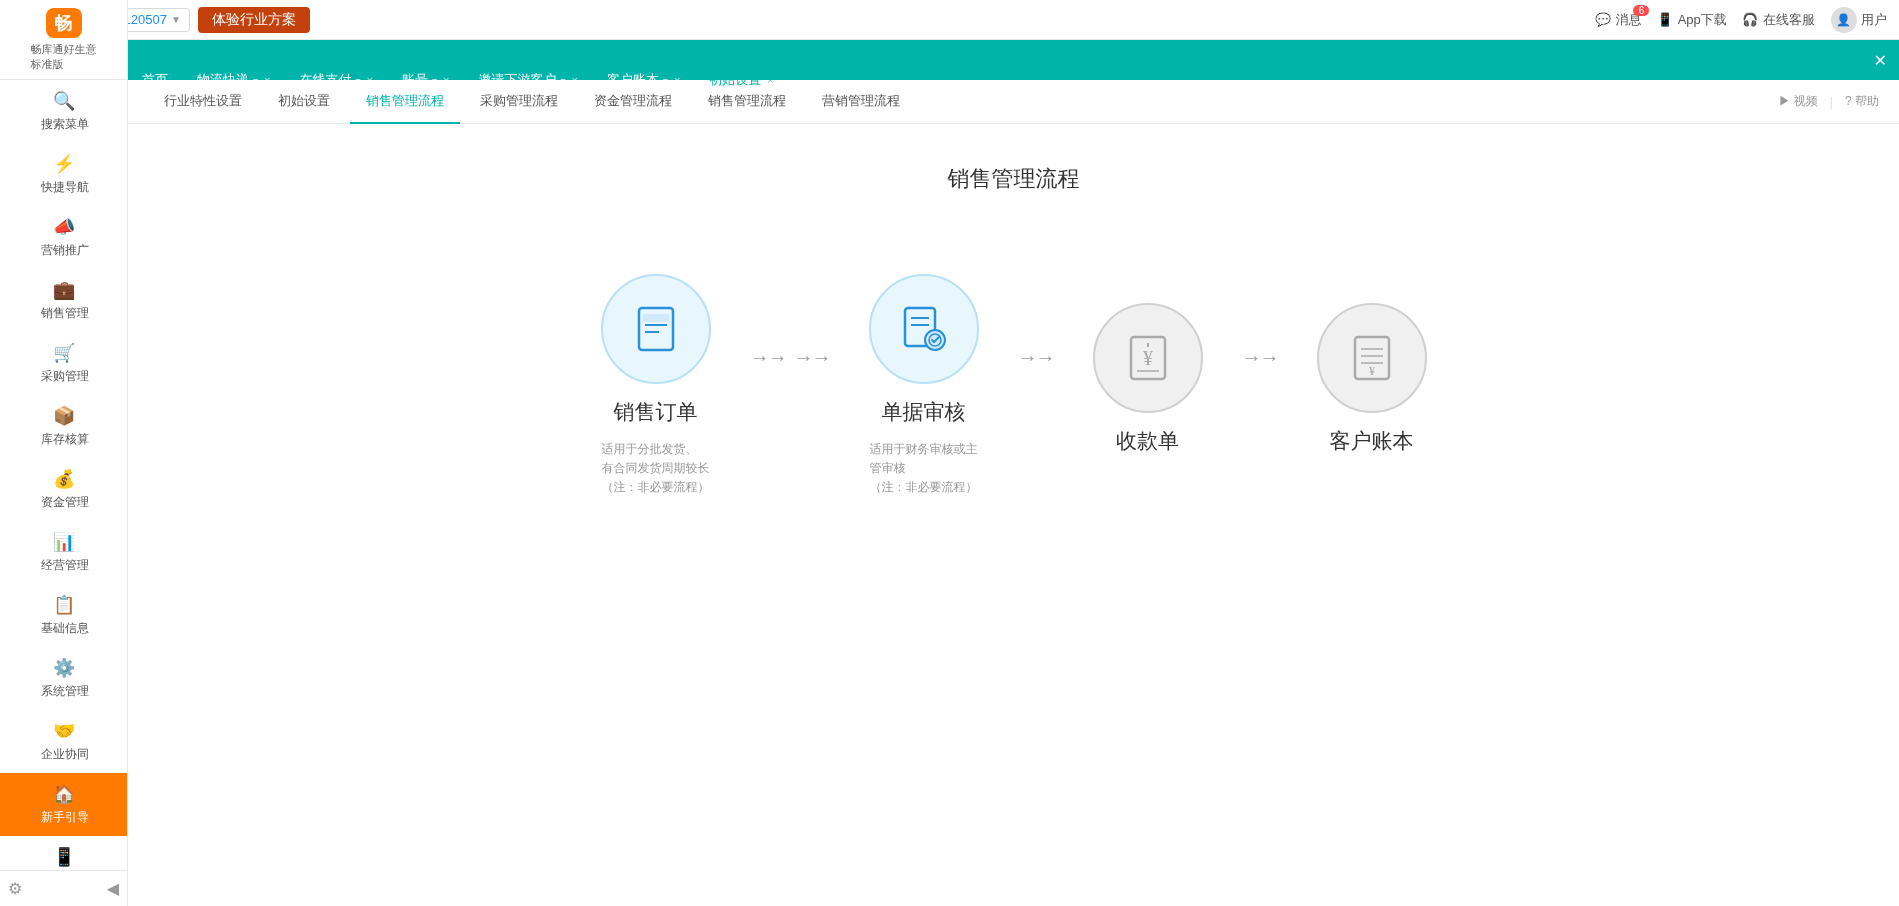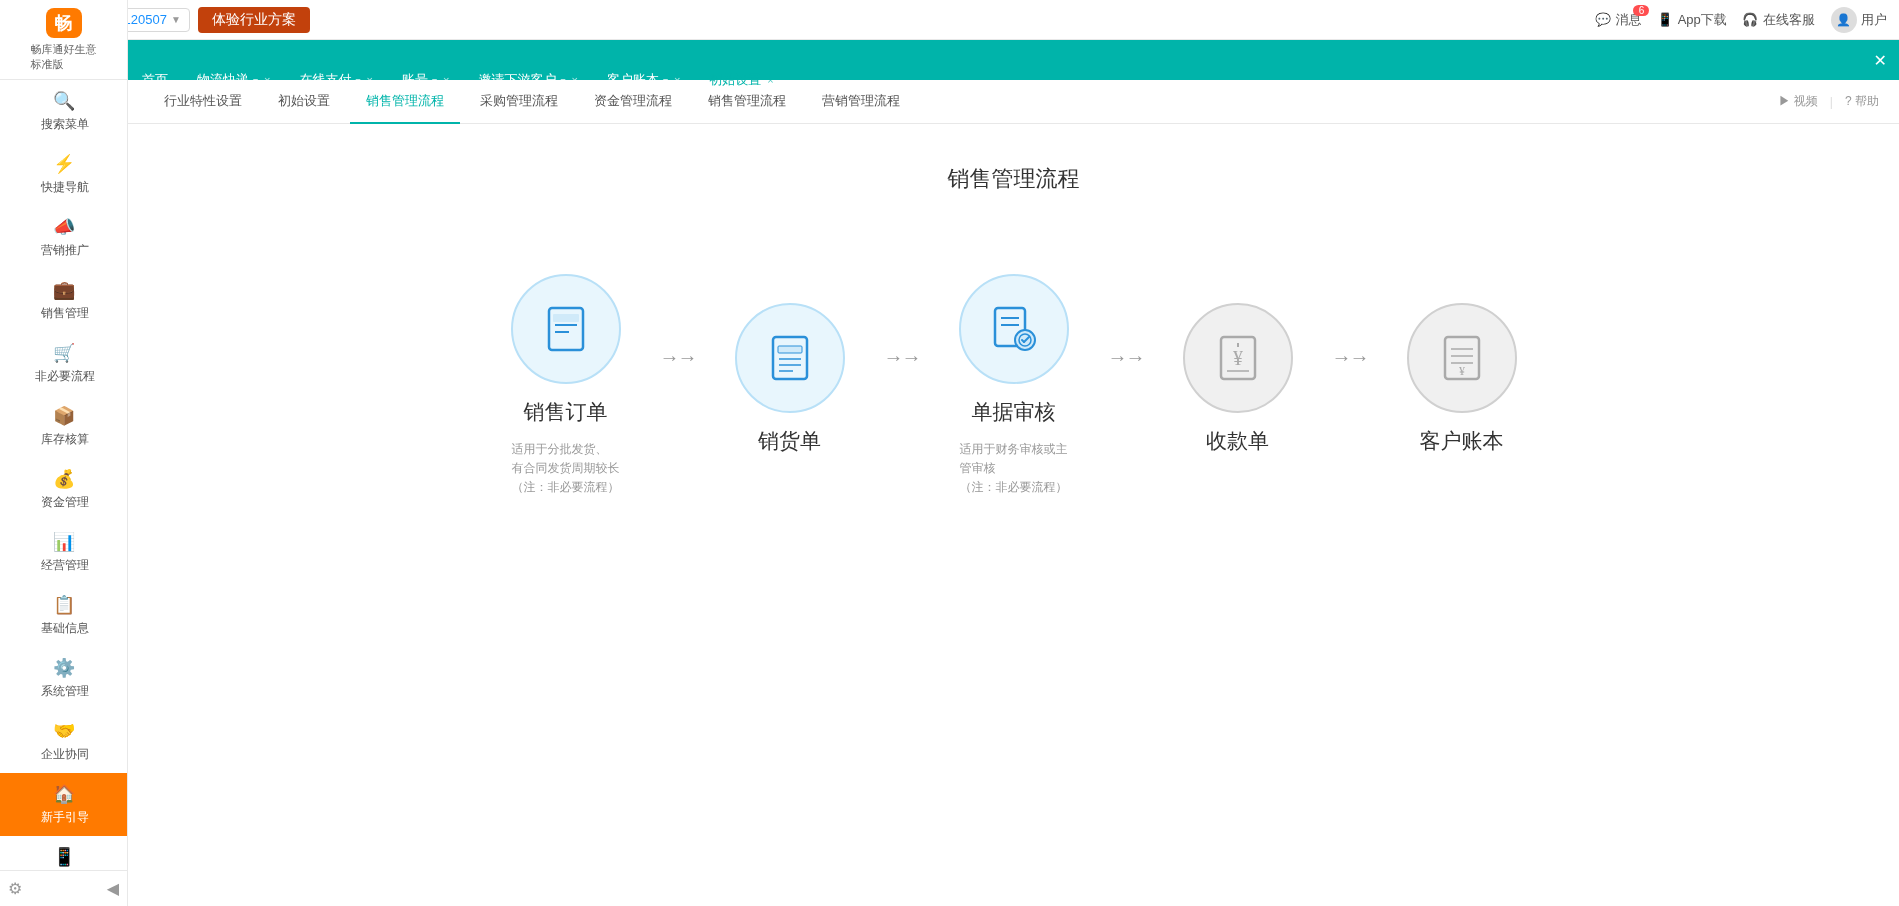--- a/index.html
+++ b/index.html
@@ -366,21 +366,21 @@
     <div class="sidebar-item">
       <span class="si-icon">📣</span>
       <span>营销推广</span>
     </div>
     <div class="sidebar-item">
       <span class="si-icon">💼</span>
       <span>销售管理</span>
     </div>
     <div class="sidebar-item">
       <span class="si-icon">🛒</span>
-      <span>非必要流程</span>
+      <span>采购管理</span>
     </div>
     <div class="sidebar-item">
       <span class="si-icon">📦</span>
       <span>库存核算</span>
     </div>
     <div class="sidebar-item">
       <span class="si-icon">💰</span>
       <span>资金管理</span>
     </div>
     <div class="sidebar-item">
@@ -506,33 +506,20 @@
             <line x1="14" y1="28" x2="28" y2="28" stroke="#2a90d9" stroke-width="2"></line>
             <rect x="12" y="10" width="26" height="8" rx="1" fill="#d0eaf9" stroke="none"></rect>
           </svg>
         </div>
         <div class="flow-step-name">销售订单</div>
         <div class="flow-step-desc">适用于分批发货、<br>有合同发货周期较长<br>（注：非必要流程）</div>
       </div>
 
       <div class="flow-arrow">→→</div>
 
-      <div class="flow-step">
-        <div class="flow-circle">
-          <svg width="50" height="50" viewBox="0 0 50 50">
-            <rect x="8" y="4" width="34" height="42" rx="3" fill="none" stroke="#2a90d9" stroke-width="2.5"></rect>
-            <rect x="13" y="13" width="24" height="7" rx="1" fill="#d0eaf9" stroke="#2a90d9" stroke-width="1"></rect>
-            <line x1="14" y1="26" x2="36" y2="26" stroke="#2a90d9" stroke-width="1.5"></line>
-            <line x1="14" y1="32" x2="36" y2="32" stroke="#2a90d9" stroke-width="1.5"></line>
-            <line x1="14" y1="38" x2="28" y2="38" stroke="#2a90d9" stroke-width="1.5"></line>
-          </svg>
-        </div>
-        <div class="flow-step-name">销货单</div>
-        <div class="flow-step-desc"></div>
-      </div>
 
       <div class="flow-arrow">→→</div>
 
       <div class="flow-step">
         <div class="flow-circle">
           <svg width="50" height="50" viewBox="0 0 50 50">
             <rect x="6" y="4" width="30" height="38" rx="3" fill="none" stroke="#2a90d9" stroke-width="2.5"></rect>
             <line x1="12" y1="14" x2="30" y2="14" stroke="#2a90d9" stroke-width="2"></line>
             <line x1="12" y1="21" x2="30" y2="21" stroke="#2a90d9" stroke-width="2"></line>
             <circle cx="36" cy="36" r="10" fill="#d0eaf9" stroke="#2a90d9" stroke-width="2"></circle>

